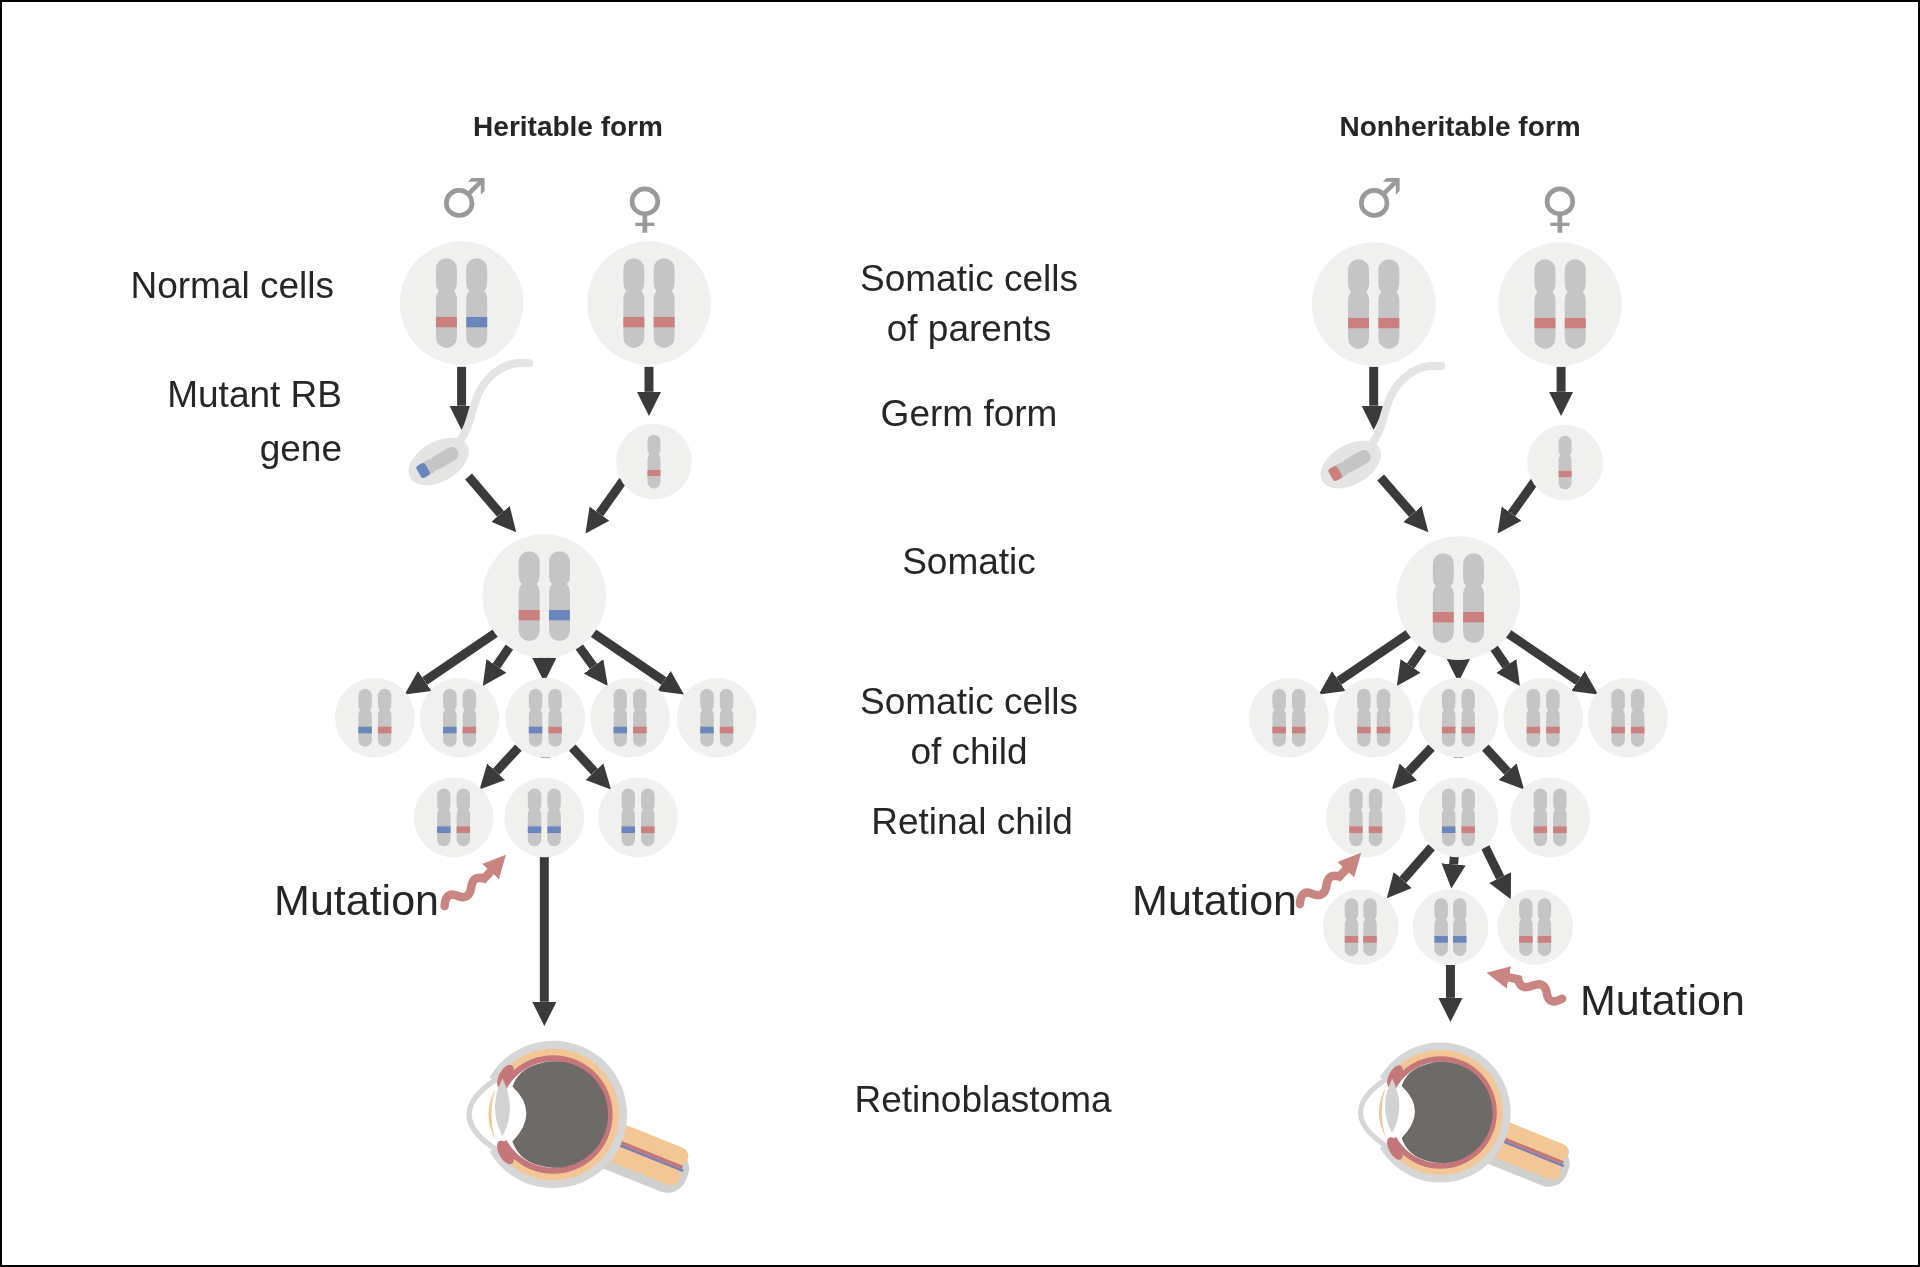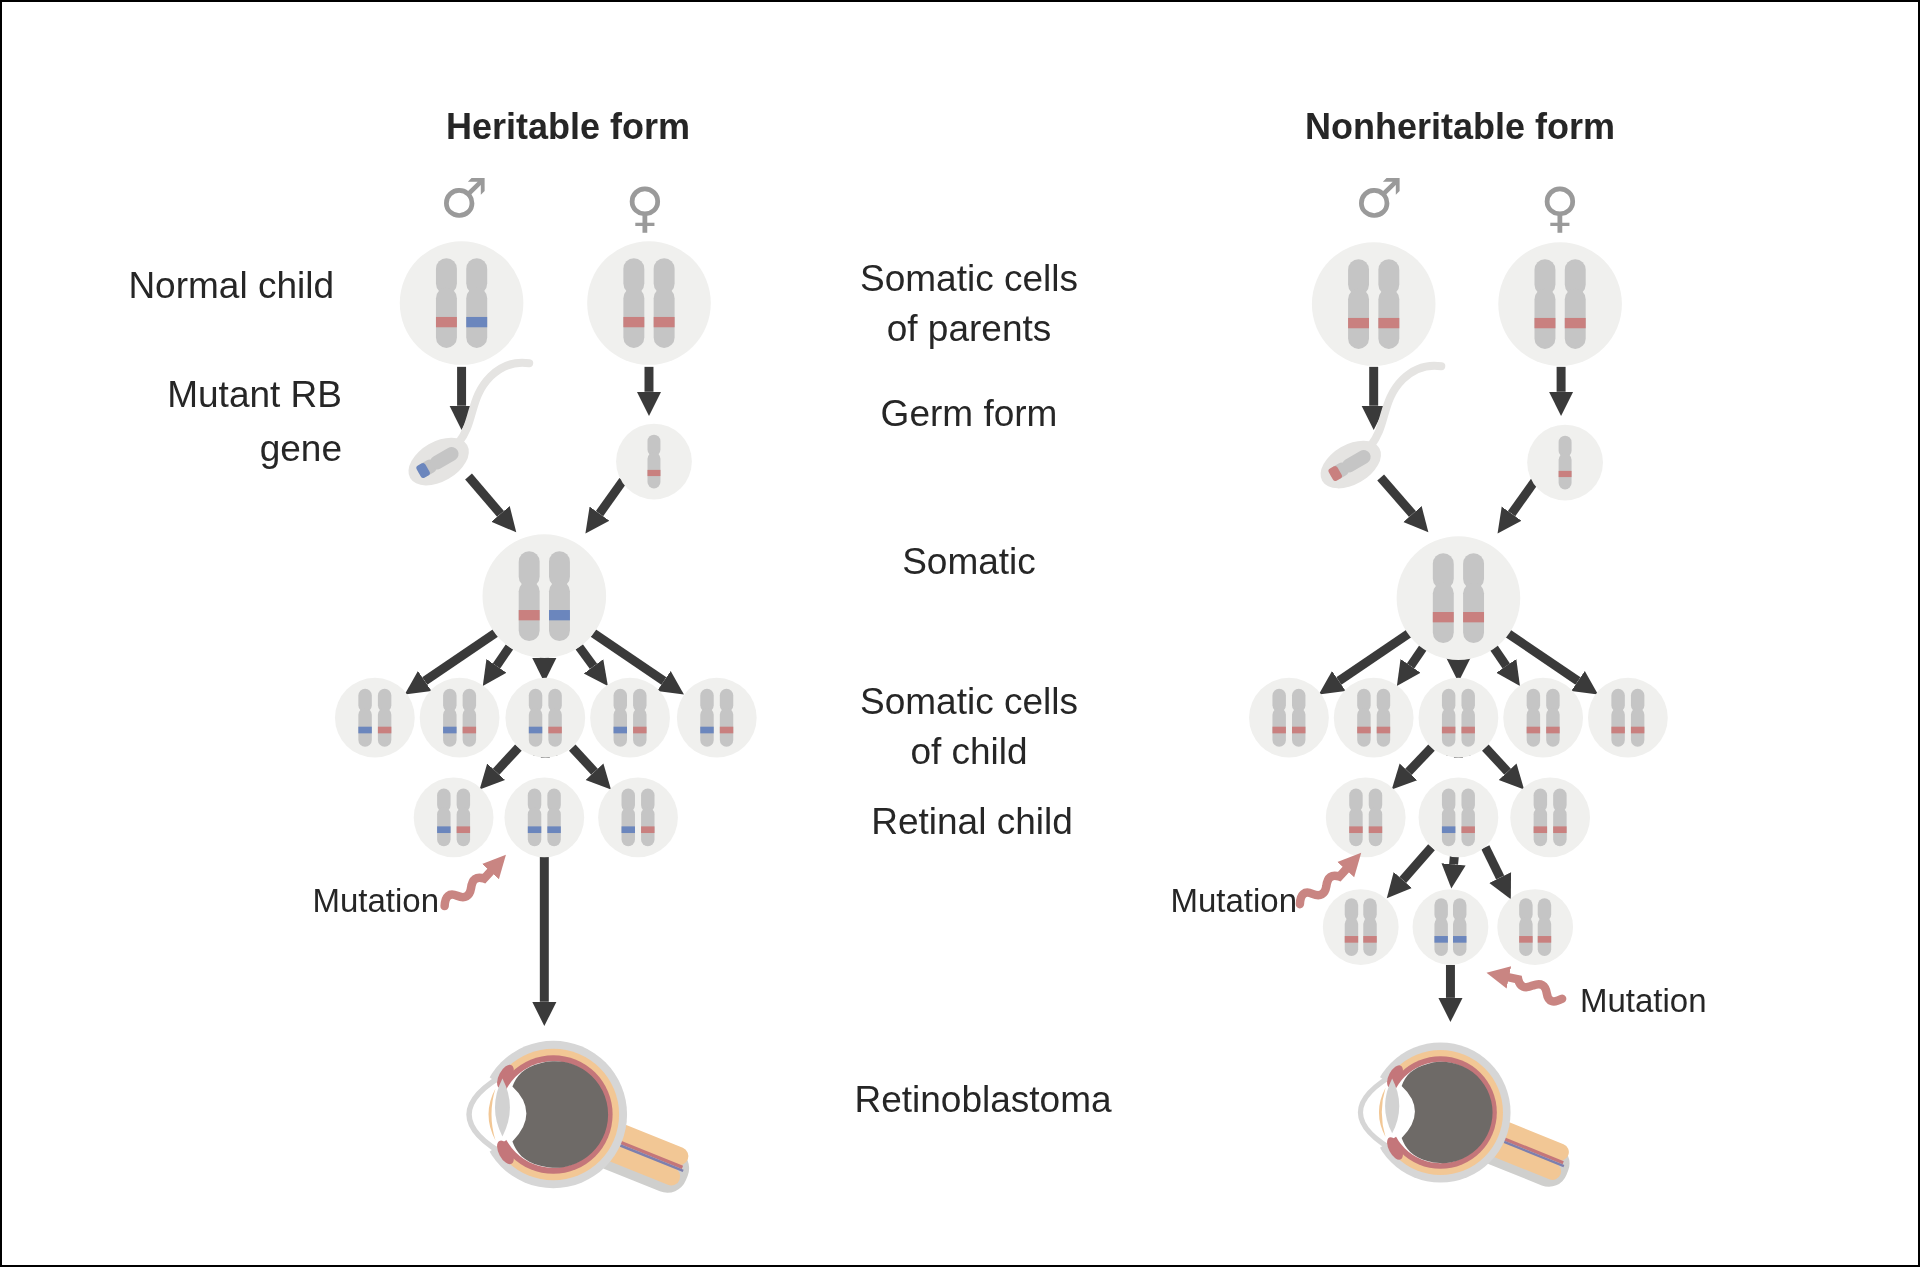--- a/index.html
+++ b/index.html
@@ -15,22 +15,22 @@
   #diagram{position:absolute;left:0;top:0;width:100%;height:100%;}
   .lbl{
     position:absolute;
     font:37px/1.1 "Liberation Sans",sans-serif;
     color:#262626;
     white-space:nowrap;
   }
   .c{transform:translate(-50%,-50%);}
   .r{transform:translate(-100%,-50%);}
   .l{transform:translate(0,-50%);}
-  .title{font-weight:700;font-size:36px;}
-  .mut{font-size:33px;}
+  .title{font-weight:700;font-size:28px;}
+  .mut{font-size:43px;}
   .sym{
     font-family:"DejaVu Sans",sans-serif;
     font-size:54px;
     color:#9a9a9a;
     font-weight:400;
   }
 </style>
 </head>
 <body>
 
@@ -377,21 +377,21 @@
     </svg>
 
   <div class="lbl title c" style="left:566px;top:125px">Heritable form</div>
   <div class="lbl title c" style="left:1458px;top:125px">Nonheritable form</div>
 
   <div class="lbl sym c" style="left:462px;top:197px">♂</div>
   <div class="lbl sym c" style="left:643px;top:206px">♀</div>
   <div class="lbl sym c" style="left:1377px;top:197px">♂</div>
   <div class="lbl sym c" style="left:1558px;top:206px">♀</div>
 
-  <div class="lbl r" style="left:332px;top:284px">Normal child</div>
+  <div class="lbl r" style="left:332px;top:284px">Normal cells</div>
   <div class="lbl r" style="left:340px;top:393px">Mutant RB</div>
   <div class="lbl r" style="left:340px;top:447px">gene</div>
   <div class="lbl mut r" style="left:437px;top:899px">Mutation</div>
 
   <div class="lbl c" style="left:967px;top:277px">Somatic cells</div>
   <div class="lbl c" style="left:967px;top:327px">of parents</div>
   <div class="lbl c" style="left:967px;top:412px">Germ form</div>
   <div class="lbl c" style="left:967px;top:560px">Somatic</div>
   <div class="lbl c" style="left:967px;top:700px">Somatic cells</div>
   <div class="lbl c" style="left:967px;top:750px">of child</div>

